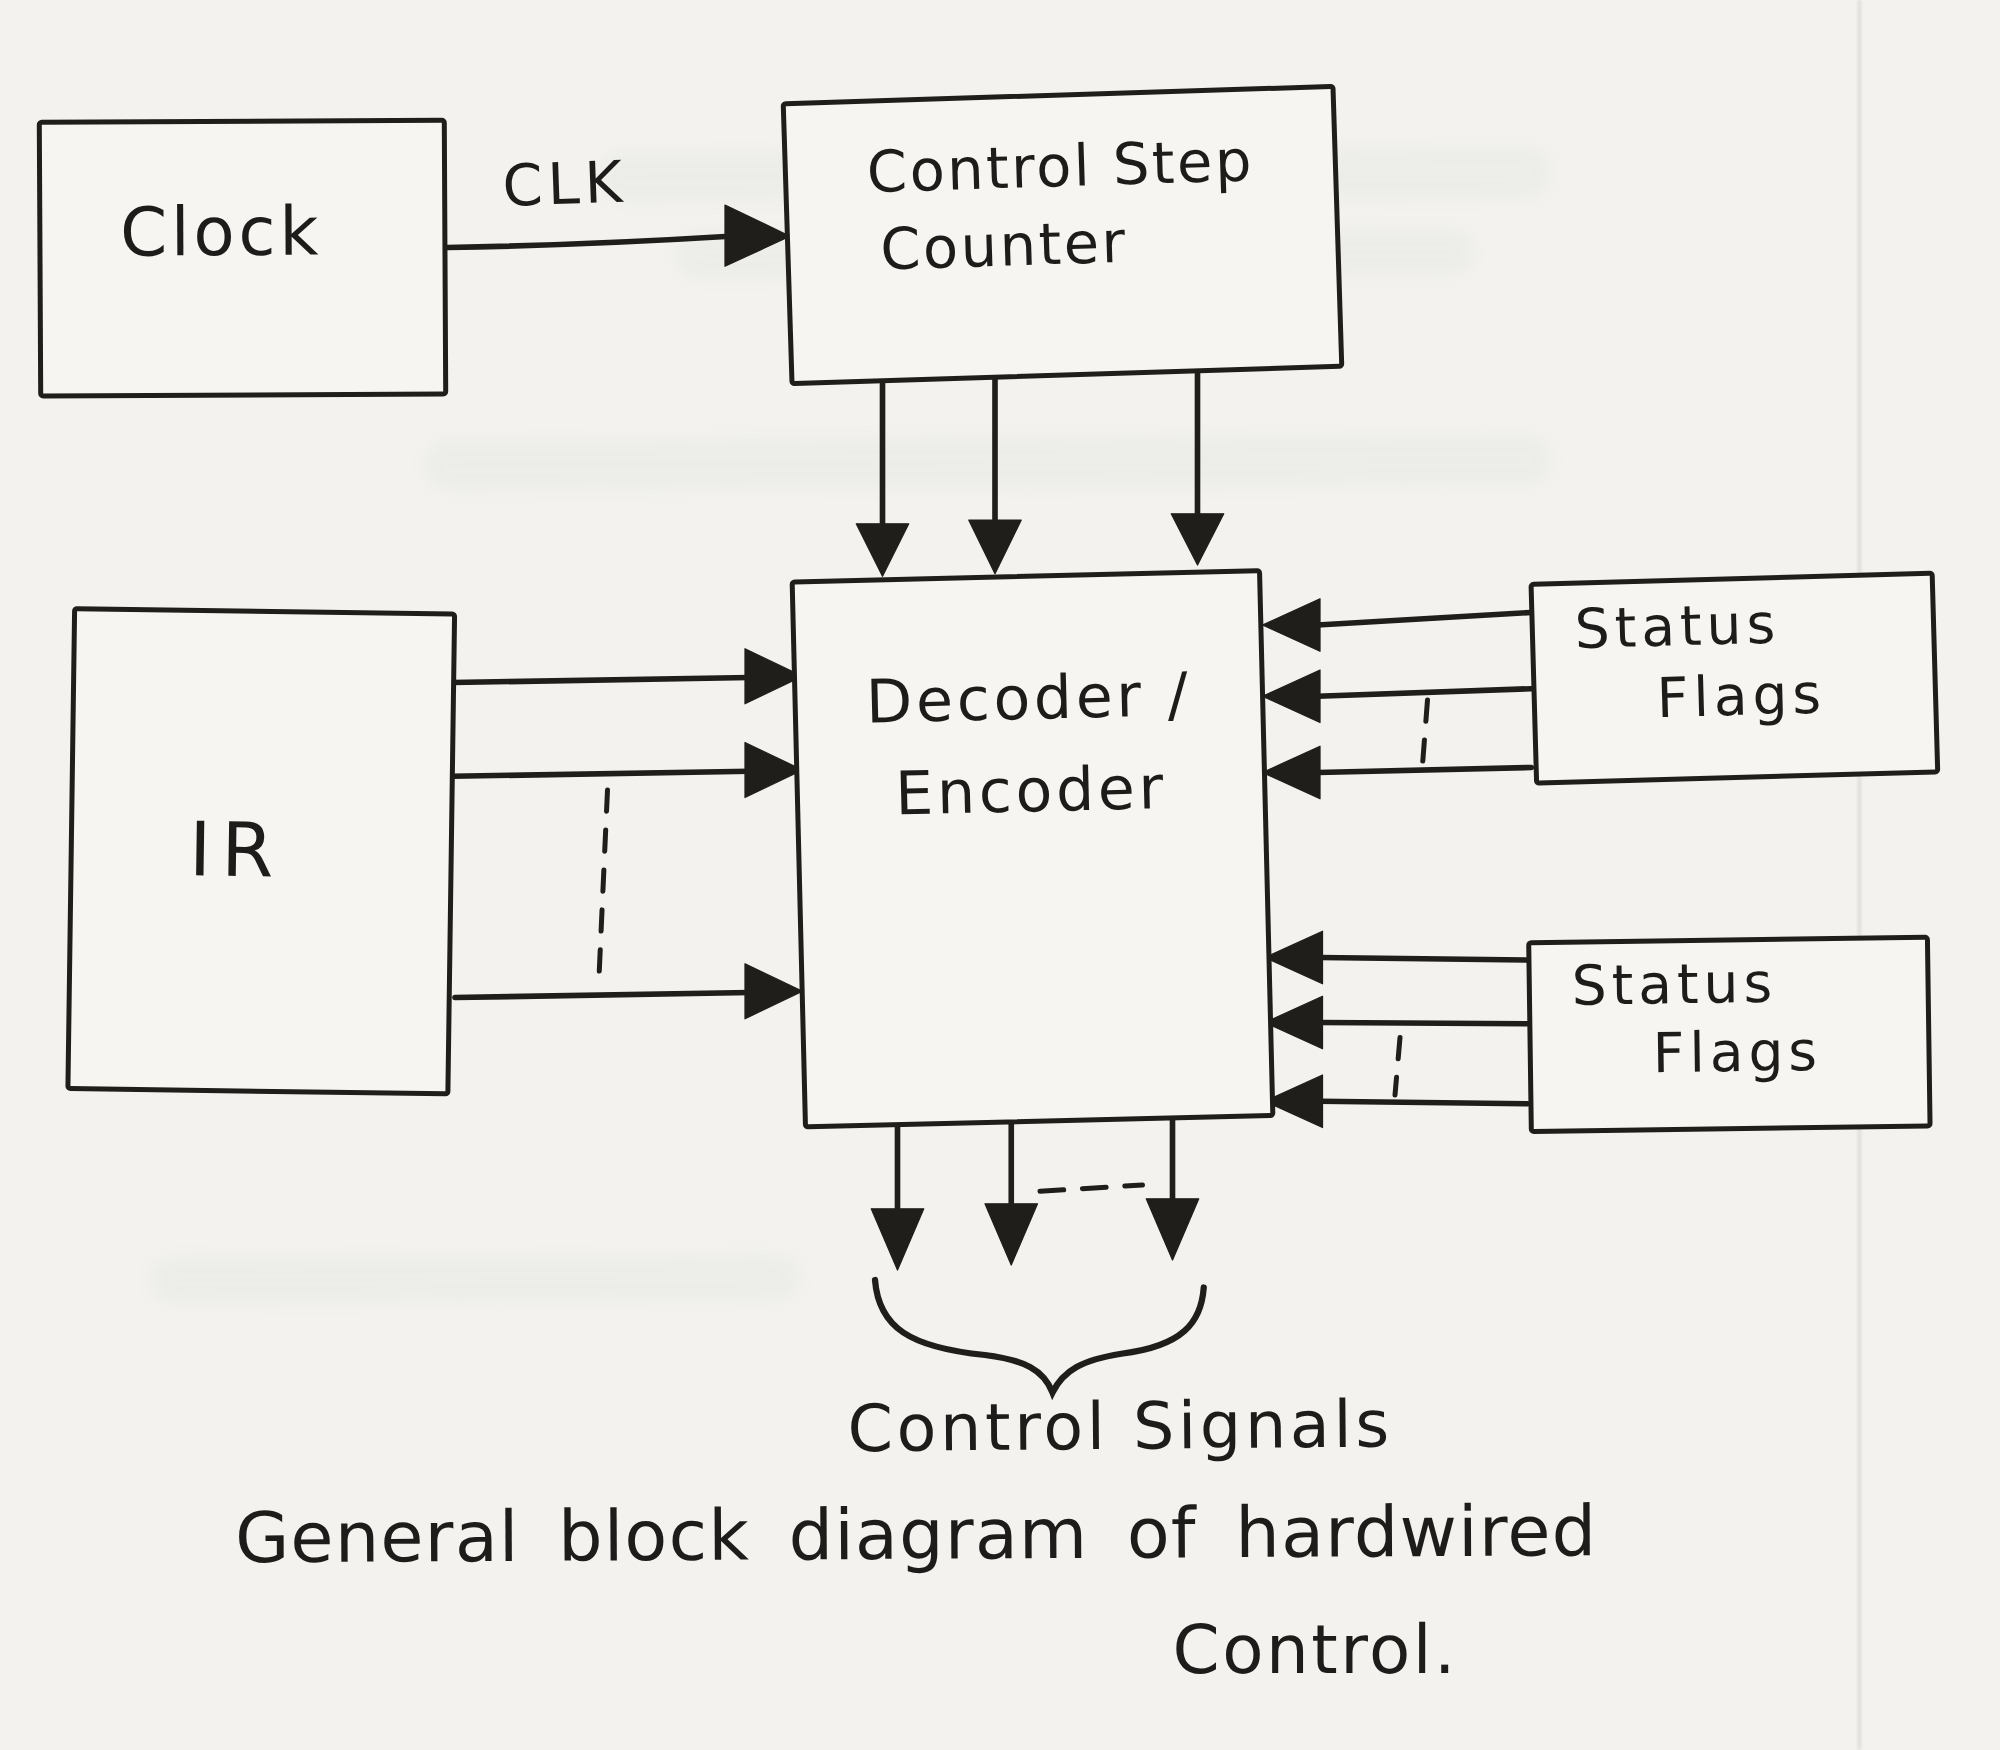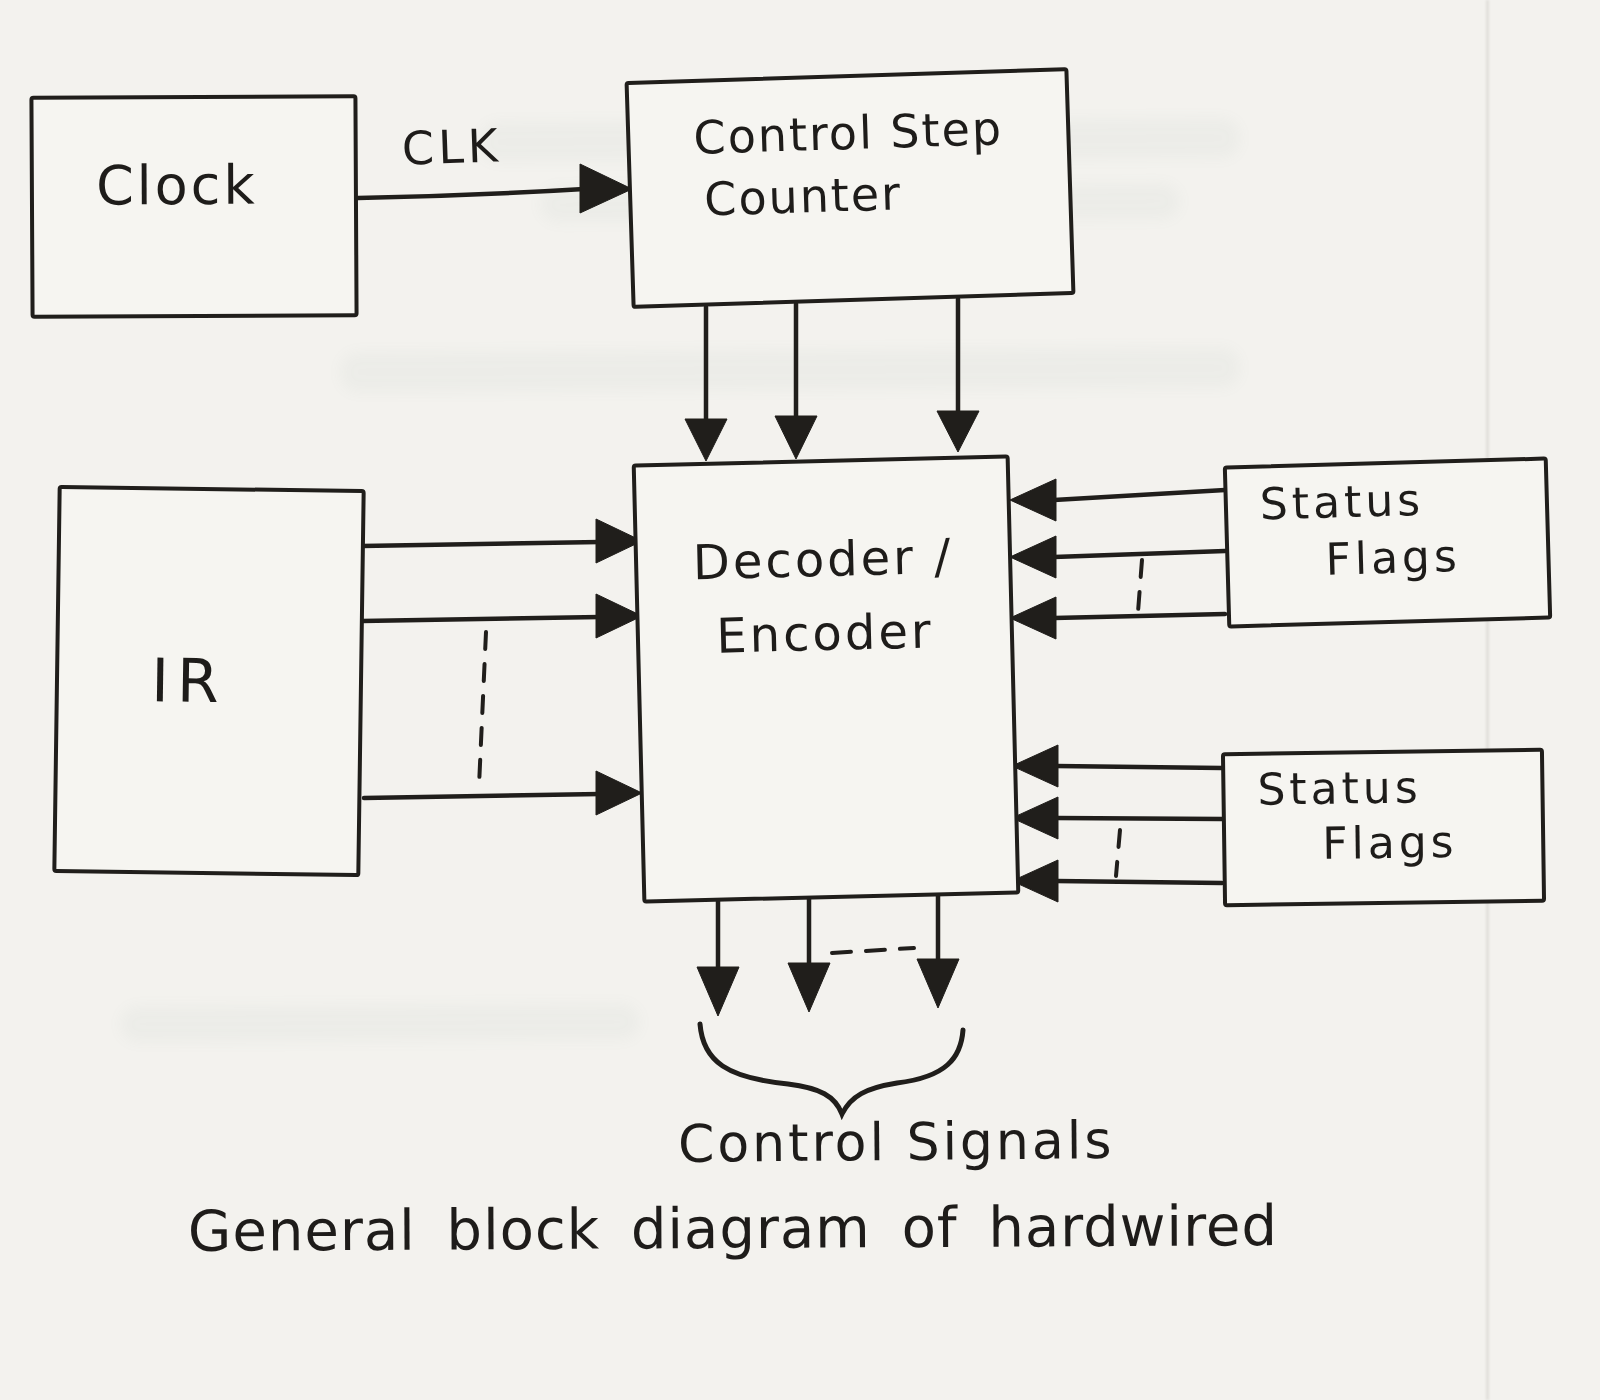--- a/index.html
+++ b/index.html
@@ -150,14 +150,15 @@
   </div>
 
   <div class="box status-box status-bottom-box">
     <div class="line l1">Status</div>
     <div class="line l2">Flags</div>
   </div>
 
   <div class="floating clk-label">CLK</div>
   <div class="floating control-signals-label">Control Signals</div>
   <div class="floating caption-1">General block diagram of hardwired</div>
+  <div class="floating caption-2">Control.</div>
 
 </div>
 
 </body></html>

